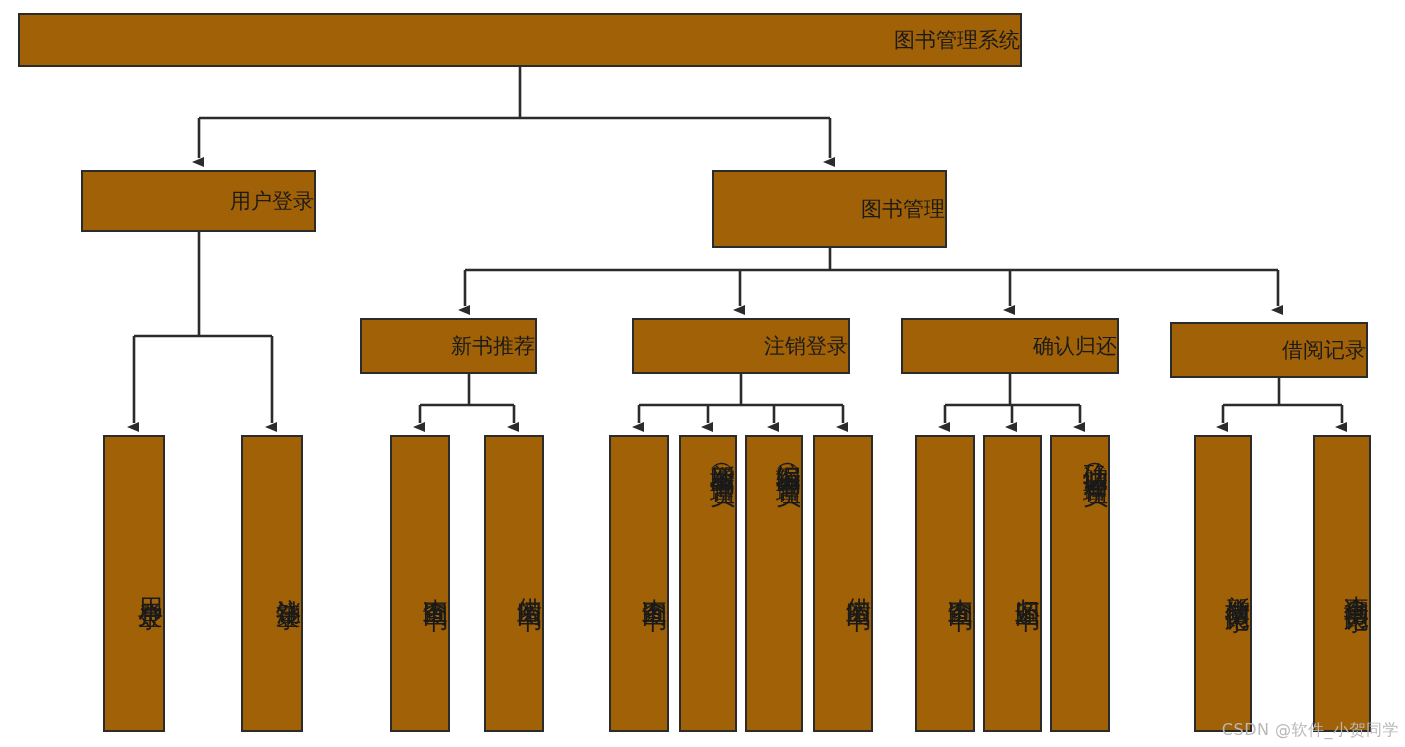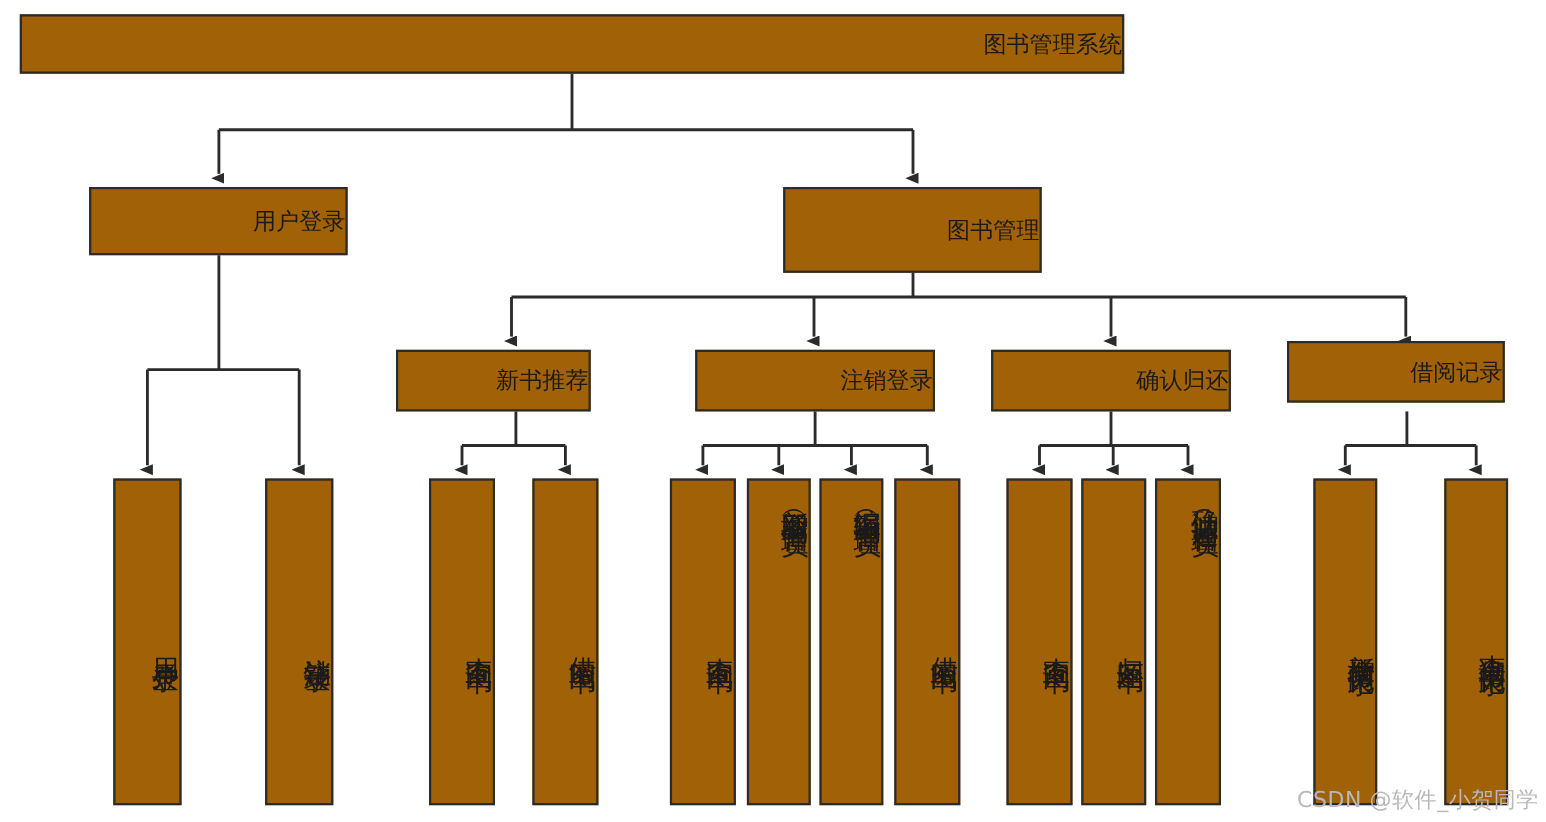--- a/index.html
+++ b/index.html
@@ -57,21 +57,21 @@
     display: block;
   }
   .node.v.mid {
     align-items: center;
     padding-top: 0;
   }
   .watermark {
     position: absolute;
     right: 6px;
     bottom: 6px;
-    font-size: 20px;
+    font-size: 16px;
     color: #b9b9b9;
     white-space: nowrap;
     letter-spacing: 0.5px;
   }
 </style>
 </head>
 <body>
 
 <div id="canvas">
 
@@ -141,21 +141,21 @@
 
   <div class="node h" style="left:360px; top:318px; width:177px; height:56px;">
     <span class="lbl">新书推荐</span>
   </div>
   <div class="node h" style="left:632px; top:318px; width:218px; height:56px;">
     <span class="lbl">注销登录</span>
   </div>
   <div class="node h" style="left:901px; top:318px; width:218px; height:56px;">
     <span class="lbl">确认归还</span>
   </div>
-  <div class="node h" style="left:1170px; top:310px; width:198px; height:56px;">
+  <div class="node h" style="left:1170px; top:322px; width:198px; height:56px;">
     <span class="lbl">借阅记录</span>
   </div>
 
   <div class="node v mid" style="left:103px; top:435px; width:62px; height:297px;">
     <span class="lbl">用户登录</span>
   </div>
   <div class="node v mid" style="left:241px; top:435px; width:62px; height:297px;">
     <span class="lbl">注销登录</span>
   </div>
 

